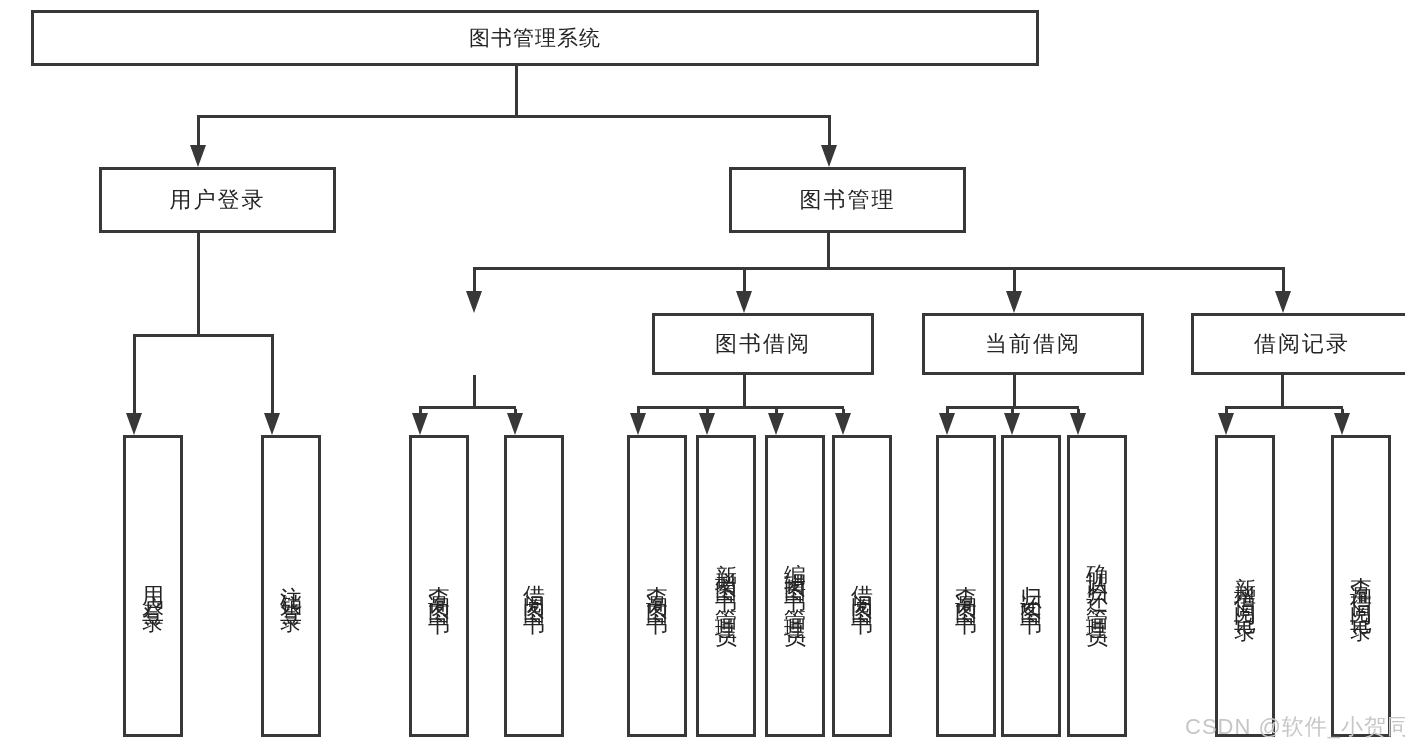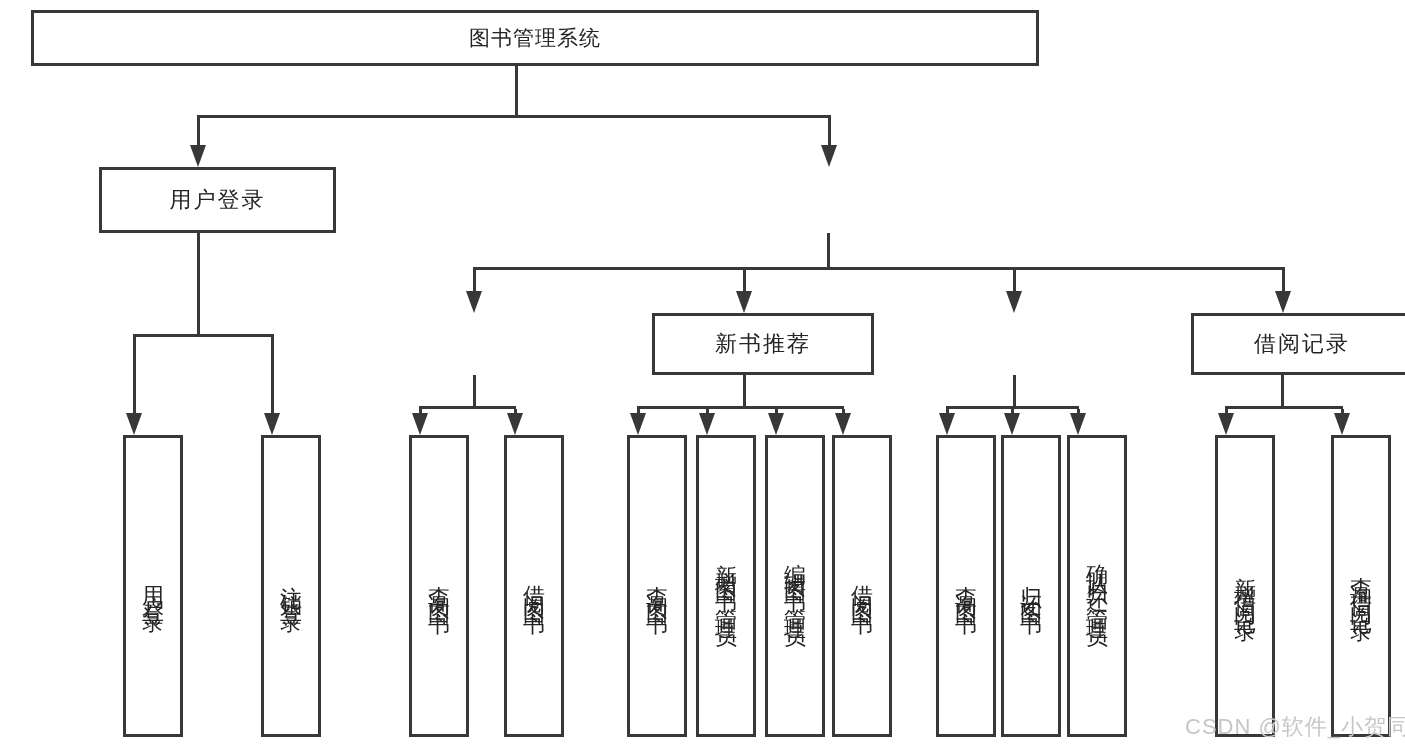--- a/index.html
+++ b/index.html
@@ -52,26 +52,32 @@
 <div id="stage">
 
   <div class="box" style="left:12px;top:10px;width:1008px;height:56px;">
     <span class="root-label">图书管理系统</span>
   </div>
 
   <div class="box" style="left:80px;top:167px;width:237px;height:66px;">
     <span class="hlabel">用户登录</span>
   </div>
 
+  <div class="box" style="left:710px;top:167px;width:237px;height:66px;">
+    <span class="hlabel">图书管理</span>
+  </div>
 
 
   <div class="box" style="left:633px;top:313px;width:222px;height:62px;">
-    <span class="hlabel">新书推荐</span>
+    <span class="hlabel">图书借阅</span>
   </div>
 
+  <div class="box" style="left:903px;top:313px;width:222px;height:62px;">
+    <span class="hlabel">当前借阅</span>
+  </div>
 
   <div class="box" style="left:1172px;top:313px;width:222px;height:62px;">
     <span class="hlabel">借阅记录</span>
   </div>
 
   <div class="box leaf" style="left:104px;">
     <span class="vtext">用户登录</span>
   </div>
   <div class="box leaf" style="left:242px;">
     <span class="vtext">注销登录</span>

